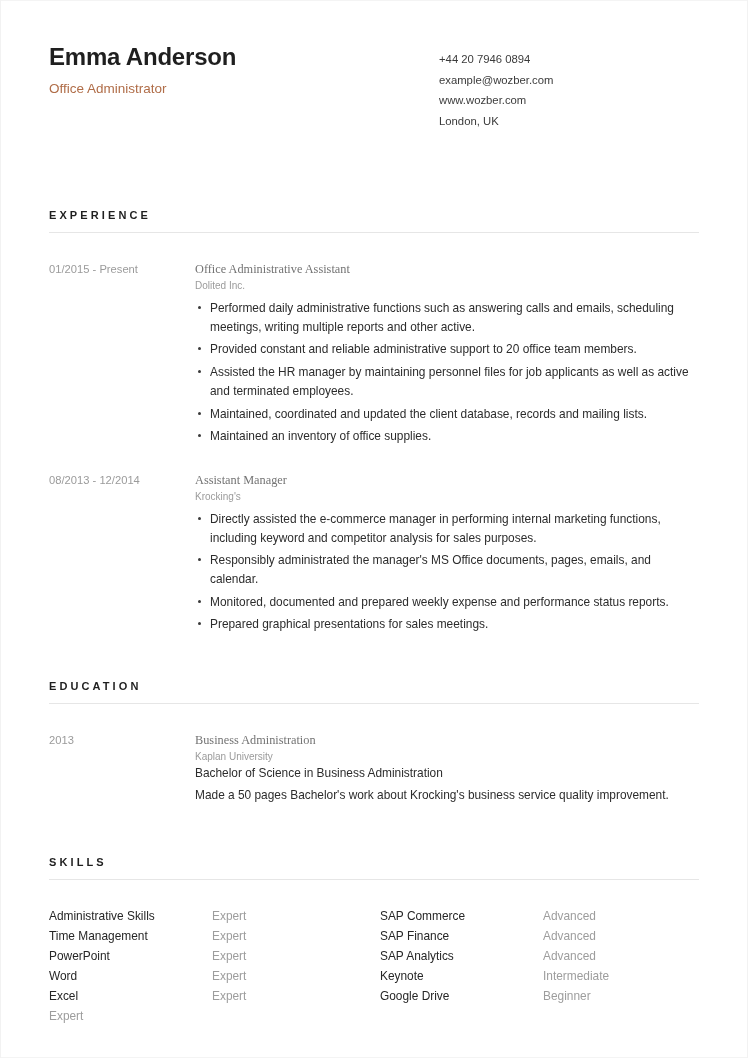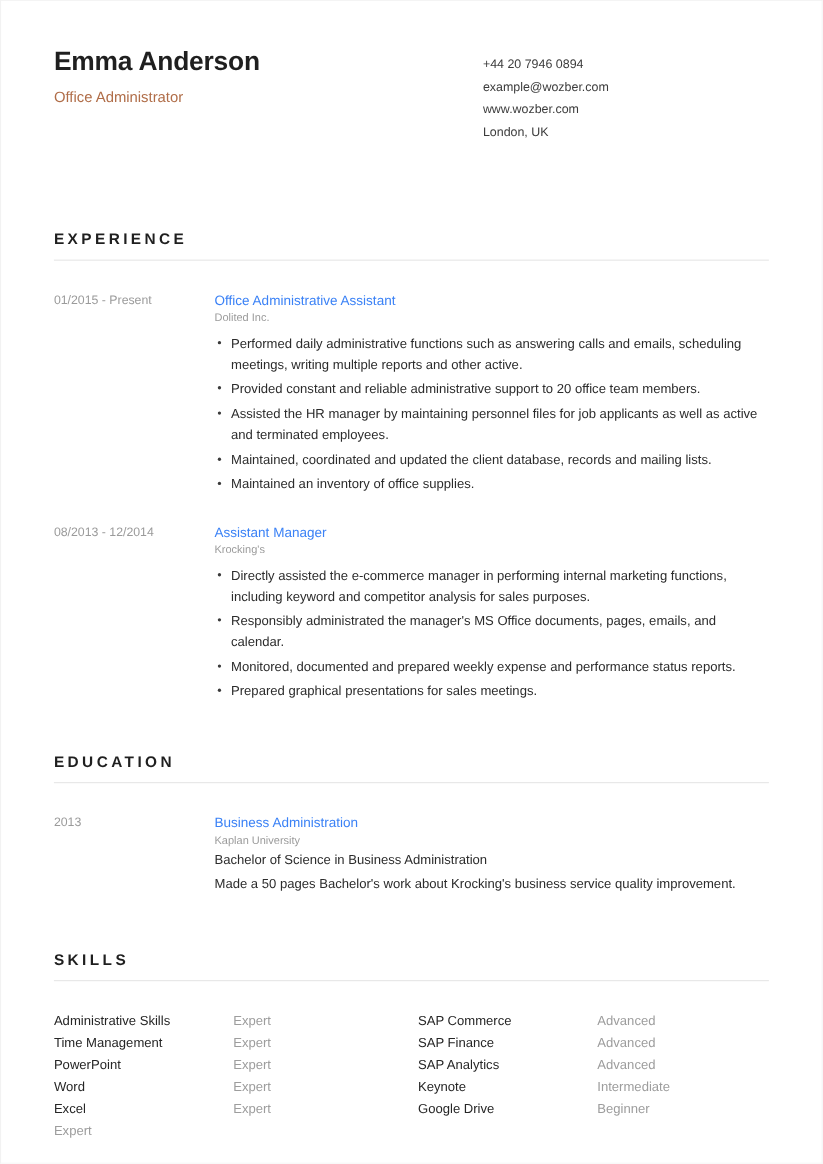--- a/index.html
+++ b/index.html
@@ -50,21 +50,21 @@
     padding-top: 6px;
     font-size: 11.3px;
     color: #3b3b3b;
     line-height: 20.5px;
   }
   .contact-line { white-space: nowrap; }
 
   
   .section { }
   .section-title {
-    font-size: 14px;
+    font-size: 11px;
     font-weight: 700;
     color: #1f1f1f;
     letter-spacing: 3.1px;
     text-transform: uppercase;
   }
   .section-rule {
     height: 1px;
     background: #e6e6e6;
     margin-top: 11px;
   }
@@ -78,23 +78,24 @@
     width: 146px;
     flex: 0 0 146px;
     font-size: 11.2px;
     color: #9b9b9b;
     line-height: 1.35;
     padding-top: 1px;
   }
   .entry-body { flex: 1 1 auto; }
   .entry-role {
     font-size: 12.3px;
-    color: #3b82f6;
+    color: #737373;
     font-weight: 400;
     line-height: 1.35;
+    font-family: Liberation Serif, serif;
   }
   .entry-org {
     font-size: 10px;
     color: #9b9b9b;
     line-height: 1.45;
     margin-top: 1px;
   }
   .entry-text {
     font-size: 11.9px;
     color: #2c2c2c;

